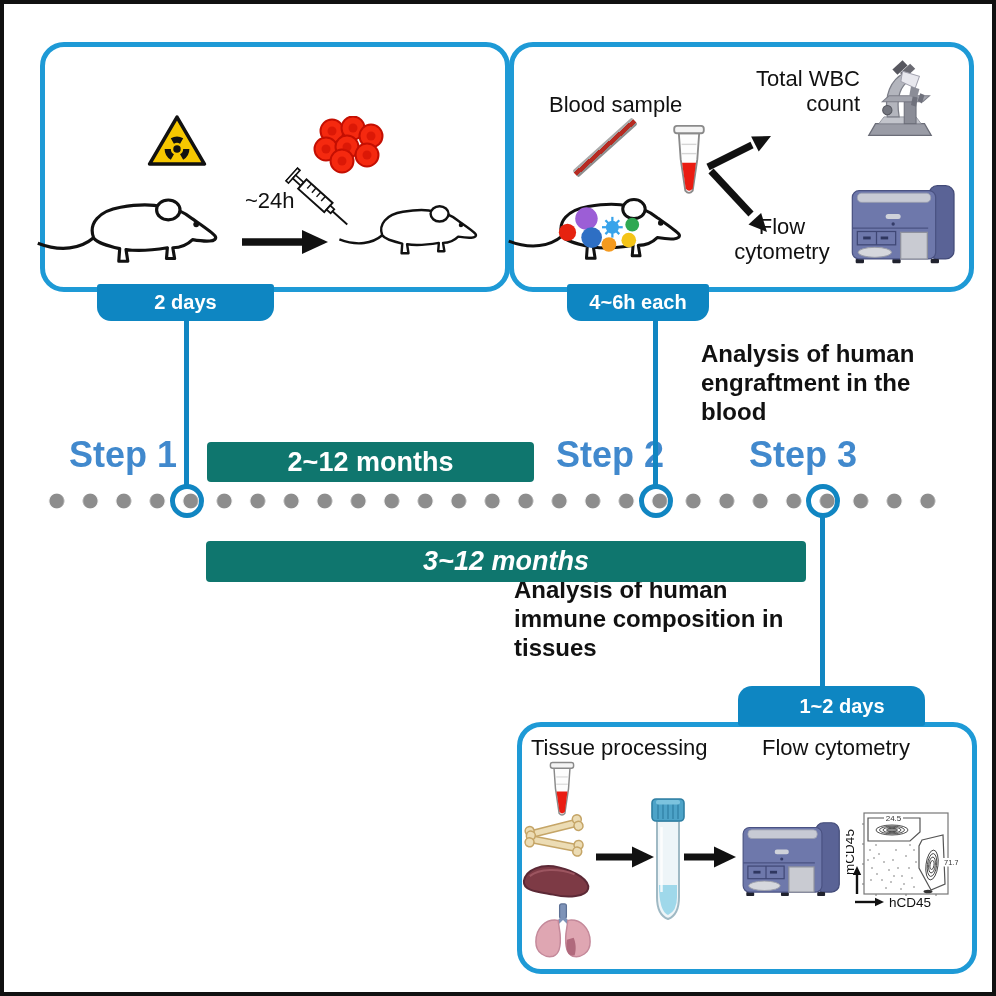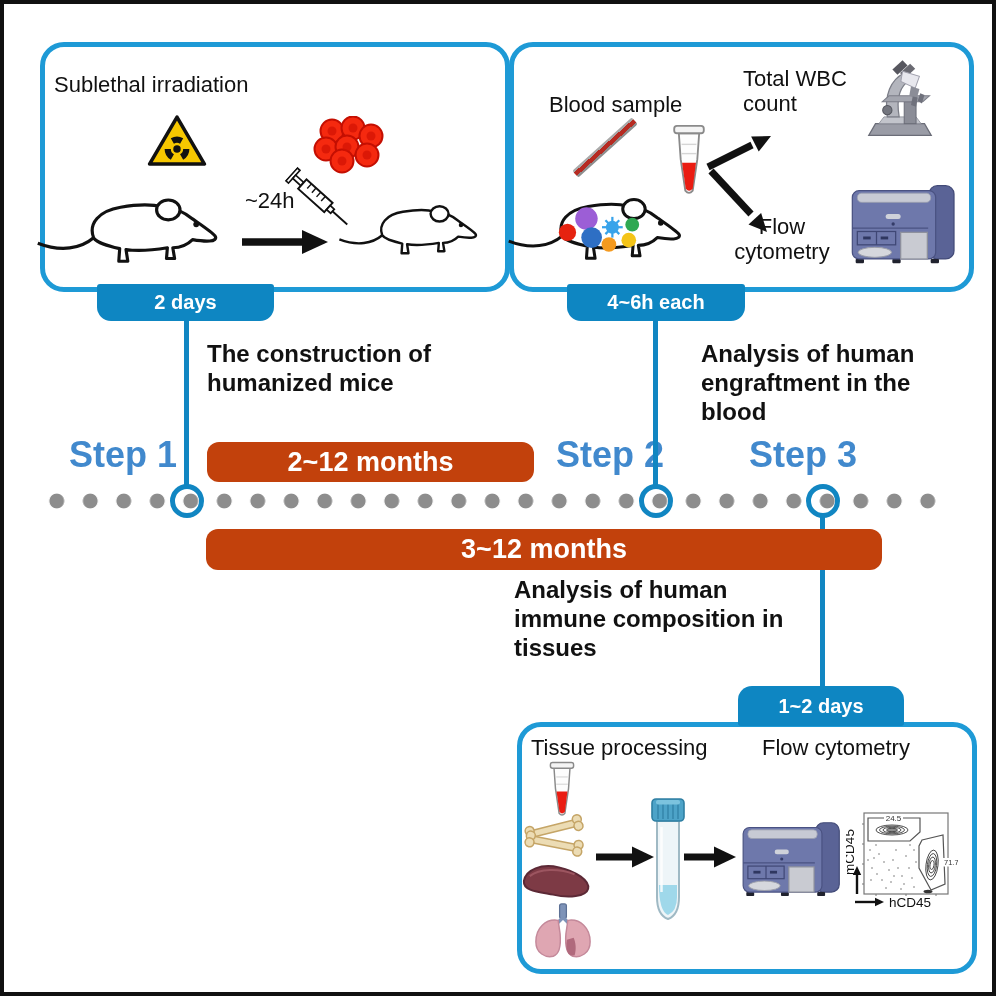--- a/index.html
+++ b/index.html
@@ -13,22 +13,22 @@
     position:absolute;background:#fff;border:5px solid #1e9ad6;border-radius:24px;
   }
   .panel-title{position:absolute;font-size:22px;color:#111;white-space:nowrap;}
   .badge{
     position:absolute;background:#0e86c2;color:#fff;font-weight:bold;font-size:20px;
     display:flex;align-items:center;justify-content:center;z-index:6;
   }
   .badge.bottom-round{border-radius:3px 3px 14px 14px;}
   .badge.top-round{border-radius:14px 14px 3px 3px;}
   .bar{
-    position:absolute;background:#c2410c;color:#fff;font-weight:bold;font-size:27px;
-    border-radius:12px;display:flex;align-items:center;justify-content:center;z-index:2;
+    position:absolute;background:#0f766e;color:#fff;font-weight:bold;font-size:27px;
+    border-radius:4px;display:flex;align-items:center;justify-content:center;z-index:2;
   }
   .phase-label{position:absolute;font-weight:bold;font-size:24px;line-height:1.2;color:#111;}
   .step-label{position:absolute;font-weight:bold;font-size:36px;color:#4189cd;white-space:nowrap;}
   .vline{position:absolute;width:5px;background:#1186c2;z-index:1;}
   .dots-strip{
     position:absolute;left:36px;top:487px;width:912px;height:20px;z-index:2;
     background-image:radial-gradient(circle at 16.75px 10px,#8d8d8d 7px,transparent 7.8px);
     background-size:33.5px 20px;background-repeat:repeat-x;
   }
   .step-circle{
@@ -78,21 +78,20 @@
         <rect x="17" y="67" width="9" height="3.5" fill="#2f3760"></rect>
         <rect x="38" y="67" width="9" height="3.5" fill="#2f3760"></rect>
         <rect x="62" y="62" width="32" height="32" fill="#c9cbd2" stroke="#8d909c" stroke-width="1.5"></rect>
         <ellipse cx="31" cy="86" rx="20" ry="6" fill="#d5d7dd" stroke="#9b9ea9" stroke-width="1.2"></ellipse>
       </symbol>
     </defs>
   </svg>
 
   <div class="panel" style="left:36px;top:38px;width:460px;height:240px;"></div>
 
-  <div class="panel-title" style="left:50px;top:68px;">Sublethal irradiation</div>
 
   <svg class="abs" style="left:142px;top:108px;" width="62" height="58" viewBox="0 0 70 64">
     <path d="M35,5 L66,58 L4,58 Z" fill="#f6c700" stroke="#111" stroke-width="4" stroke-linejoin="round"></path>
     <g transform="translate(35,41)">
       <circle r="4.2" fill="#111"></circle>
       <g fill="#111">
         <path d="M-3.5,-6 A7,7 0 0 1 3.5,-6 L7,-12.1 A14,14 0 0 0 -7,-12.1 Z"></path>
         <path d="M-3.5,-6 A7,7 0 0 1 3.5,-6 L7,-12.1 A14,14 0 0 0 -7,-12.1 Z" transform="rotate(120)"></path>
         <path d="M-3.5,-6 A7,7 0 0 1 3.5,-6 L7,-12.1 A14,14 0 0 0 -7,-12.1 Z" transform="rotate(240)"></path>
       </g>
@@ -178,21 +177,21 @@
     <circle cx="118" cy="72" r="8.5" fill="#f49a20"></circle>
   </svg>
 
   <svg class="abs" style="left:700px;top:118px;" width="72" height="120" viewBox="0 0 72 120">
     <line x1="4" y1="45" x2="48" y2="23" stroke="#111" stroke-width="7"></line>
     <polygon points="67,14 54.7,29.6 47.1,14.4" fill="#111"></polygon>
     <line x1="7" y1="49" x2="47" y2="92" stroke="#111" stroke-width="7"></line>
     <polygon points="63,110 44.5,102.4 57.1,91" fill="#111"></polygon>
   </svg>
 
-  <div class="wrap-text" style="left:739px;top:62px;width:132px;text-align:left;">Total WBC count</div>
+  <div class="wrap-text" style="left:724px;top:62px;width:132px;text-align:right;">Total WBC count</div>
 
   <div class="wrap-text" style="left:712px;top:210px;width:132px;text-align:center;">Flow cytometry</div>
 
   <svg class="abs" style="left:858px;top:52px;" width="76" height="88" viewBox="0 0 90 100">
     <polygon points="8,92 82,92 74,78 16,78" fill="#9a9ca6" stroke="#6b6d78" stroke-width="1.5"></polygon>
     <polygon points="20,78 70,78 64,70 26,70" fill="#c2c4cb" stroke="#8c8e98" stroke-width="1"></polygon>
     <rect x="50" y="52" width="14" height="26" fill="#8b8d97" stroke="#6b6d78" stroke-width="1.2"></rect>
     <path d="M30,70 C26,44 34,26 50,18 L58,26 C46,32 40,46 44,70 Z" fill="#b3b5bd" stroke="#7c7e88" stroke-width="1.5"></path>
     <polygon points="24,52 72,52 80,45 32,45" fill="#a3a5ae" stroke="#7c7e88" stroke-width="1.2"></polygon>
     <circle cx="30" cy="62" r="5.5" fill="#74767f" stroke="#55575f" stroke-width="1.2"></circle>
@@ -201,49 +200,48 @@
     <polygon points="48,16 68,22 63,36 46,28" fill="#e8e8ee" stroke="#a0a0ad" stroke-width="1.2"></polygon>
     <polygon points="58,34 68,37 65,48 56,45" fill="#8b8d97"></polygon>
     <polygon points="60,46 66,47 64,58 58,56" fill="#6f717c"></polygon>
     <polygon points="69,42 74,44 71,54 66,51" fill="#6f717c"></polygon>
   </svg>
 
   <svg class="abs" style="left:845px;top:174px;" width="110" height="92">
       <use href="#cytometer"></use>
     </svg>
 
-  <div class="badge bottom-round" style="left:563px;top:280px;width:178px;height:37px;">
+  <div class="badge bottom-round" style="left:563px;top:280px;width:142px;height:37px;">
     <span>4~6h each</span>
   </div>
 
   <div class="vline" style="left:180px;top:314px;height:170px;"></div>
   <div class="vline" style="left:649px;top:314px;height:170px;"></div>
   <div class="vline" style="left:816px;top:511px;height:173px;"></div>
 
-  <div class="phase-label" style="left:203px;top:336px;width:272px;">The construction of humanized mice</div>
   <div class="phase-label" style="left:697px;top:336px;width:252px;">Analysis of human engraftment in the blood</div>
   <div class="phase-label" style="left:510px;top:556px;width:292px;margin-top:16px;">Analysis of human immune composition in tissues</div>
 
   <div class="step-label" style="left:65px;top:430px;">Step 1</div>
   <div class="step-label" style="left:540px;top:430px;margin-left:12px;">Step 2</div>
   <div class="step-label" style="left:745px;top:430px;">Step 3</div>
 
   <div class="bar" style="left:203px;top:438px;width:327px;height:40px;">
     <span>2~12 months</span>
   </div>
-  <div class="bar" style="left:202px;top:525px;width:676px;height:41px;">
+  <div class="bar" style="left:202px;top:537px;width:600px;height:41px;font-style:italic;">
     <span>3~12 months</span>
   </div>
 
   <div class="dots-strip"></div>
   <div class="step-circle" style="left:165.5px;top:480px;"></div>
   <div class="step-circle" style="left:634.5px;top:480px;"></div>
   <div class="step-circle" style="left:802px;top:480px;"></div>
 
-  <div class="badge top-round" style="left:734px;top:682px;width:166px;height:40px;">
+  <div class="badge top-round" style="left:734px;top:682px;width:166px;height:40px;padding-left:21px;">
     <span>1~2 days</span>
   </div>
 
   <div class="panel" style="left:513px;top:718px;width:450px;height:242px;"></div>
 
   <div class="panel-title" style="left:527px;top:731px;">Tissue processing</div>
   <div class="panel-title" style="left:758px;top:731px;">Flow cytometry</div>
 
   <svg class="abs" style="left:543px;top:757px;" width="30" height="58">
       <use href="#eptube"></use>

